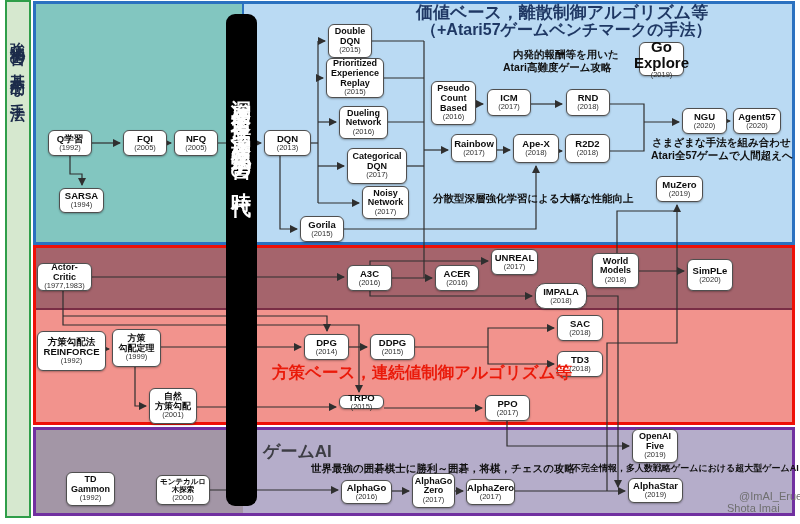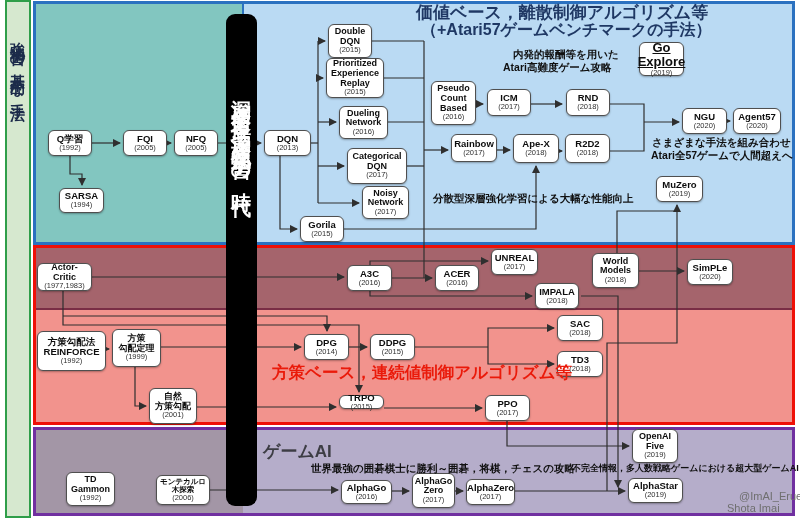--- a/index.html
+++ b/index.html
@@ -168,21 +168,21 @@
       </div>
       <div class="node" style="left: 487px; top: 89px; width: 44px; height: 27px;">
         <span class="nlabel" style="font-size: 9.5px;">ICM</span>
         <span class="nyear">(2017)</span>
       </div>
       <div class="node" style="left: 566px; top: 89px; width: 44px; height: 27px;">
         <span class="nlabel" style="font-size: 9.5px;">RND</span>
         <span class="nyear">(2018)</span>
       </div>
       <div class="node" style="left: 639px; top: 42px; width: 45px; height: 34px;">
-        <span class="nlabel" style="font-size: 13px; text-decoration: underline;">Go
+        <span class="nlabel" style="font-size: 15px;">Go
 Explore</span>
         <span class="nyear">(2019)</span>
       </div>
       <div class="node" style="left: 451px; top: 134px; width: 46px; height: 28px;">
         <span class="nlabel" style="font-size: 9.5px;">Rainbow</span>
         <span class="nyear">(2017)</span>
       </div>
       <div class="node" style="left: 513px; top: 134px; width: 46px; height: 29px;">
         <span class="nlabel" style="font-size: 9.5px;">Ape-X</span>
         <span class="nyear">(2018)</span>
@@ -212,30 +212,30 @@
         <span class="nyear">(2016)</span>
       </div>
       <div class="node" style="left: 435px; top: 265px; width: 44px; height: 26px;">
         <span class="nlabel" style="font-size: 9.5px;">ACER</span>
         <span class="nyear">(2016)</span>
       </div>
       <div class="node" style="left: 491px; top: 249px; width: 47px; height: 26px;">
         <span class="nlabel" style="font-size: 9.5px;">UNREAL</span>
         <span class="nyear">(2017)</span>
       </div>
-      <div class="node" style="left: 535px; top: 283px; width: 44px; height: 26px;">
+      <div class="node" style="left: 535px; top: 283px; width: 52px; height: 26px; border-radius: 10px;">
         <span class="nlabel" style="font-size: 9.5px;">IMPALA</span>
         <span class="nyear">(2018)</span>
       </div>
       <div class="node" style="left: 592px; top: 253px; width: 47px; height: 35px;">
         <span class="nlabel" style="font-size: 9px;">World
 Models</span>
         <span class="nyear">(2018)</span>
       </div>
-      <div class="node" style="left: 687px; top: 259px; width: 46px; height: 26px;">
+      <div class="node" style="left: 687px; top: 259px; width: 46px; height: 32px;">
         <span class="nlabel" style="font-size: 9.5px;">SimPLe</span>
         <span class="nyear">(2020)</span>
       </div>
       <div class="node" style="left: 37px; top: 331px; width: 69px; height: 40px;">
         <span class="nlabel" style="font-size: 9.5px;">方策勾配法
 REINFORCE</span>
         <span class="nyear">(1992)</span>
       </div>
       <div class="node" style="left: 112px; top: 329px; width: 49px; height: 38px;">
         <span class="nlabel" style="font-size: 9px;">方策

